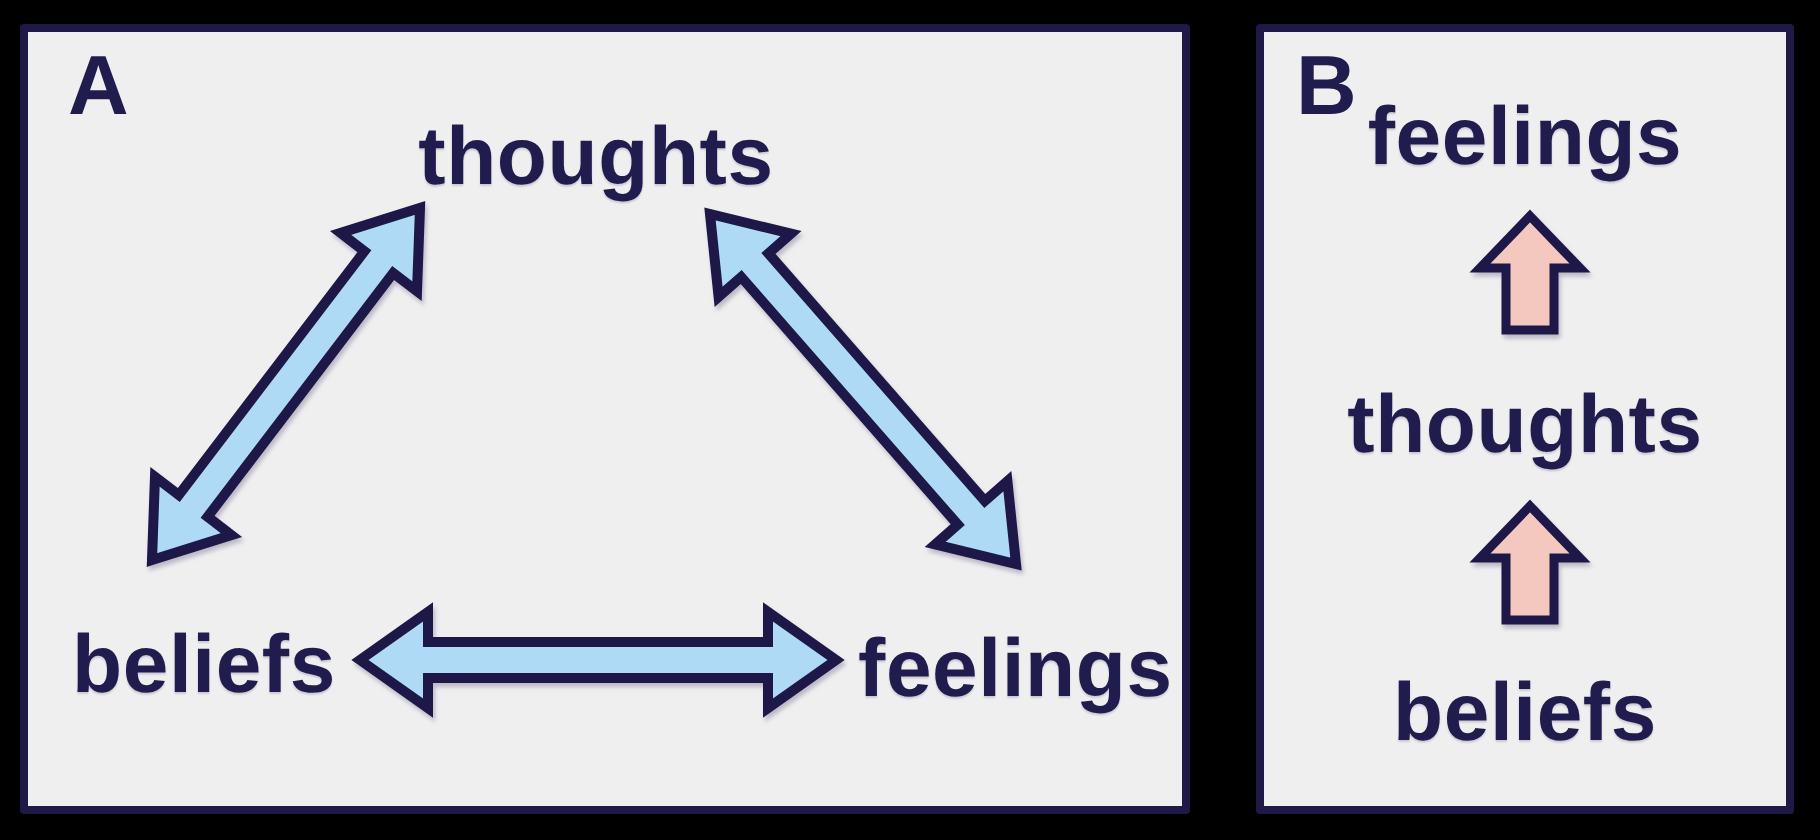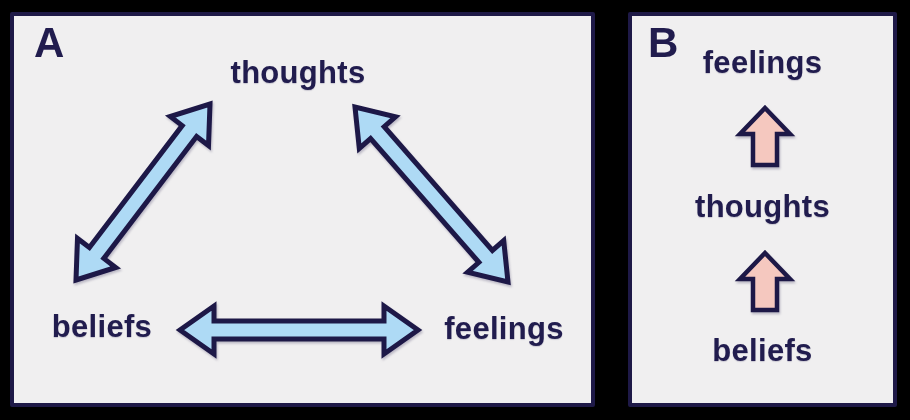--- a/index.html
+++ b/index.html
@@ -28,21 +28,21 @@
   .panel-label {
     position: absolute;
     color: #211c4e;
     font-size: 42px;
     font-weight: 700;
     line-height: 1;
   }
   .node-label {
     position: absolute;
     color: #211c4e;
-    font-size: 31px;
+    font-size: 41px;
     font-weight: 700;
     line-height: 1.1;
     text-align: center;
     letter-spacing: 0.3px;
     text-shadow: 0 1px 1px rgba(33,28,78,0.18);
   }
   svg.arrow-layer {
     position: absolute;
     left: 0;
     top: 0;

